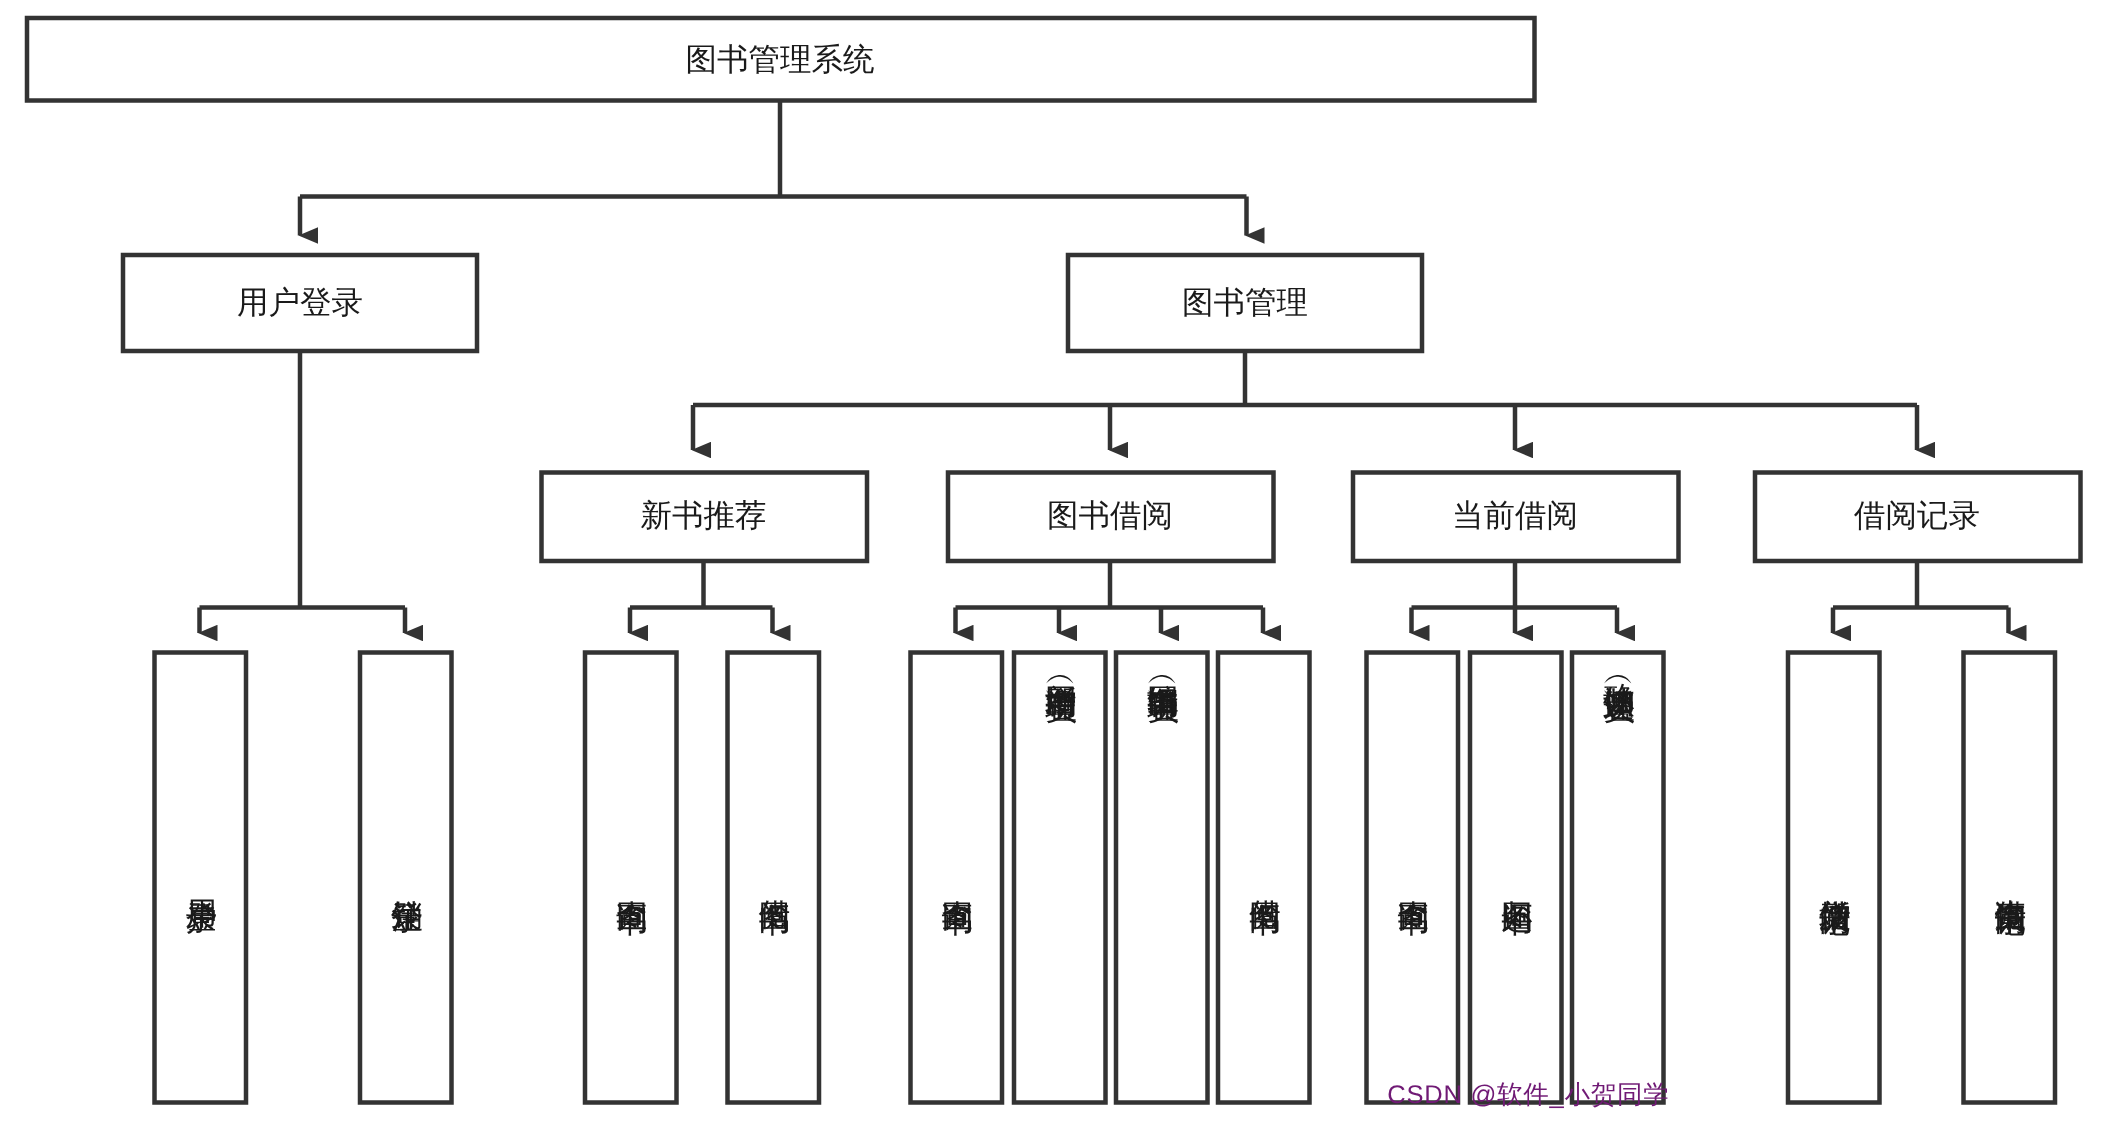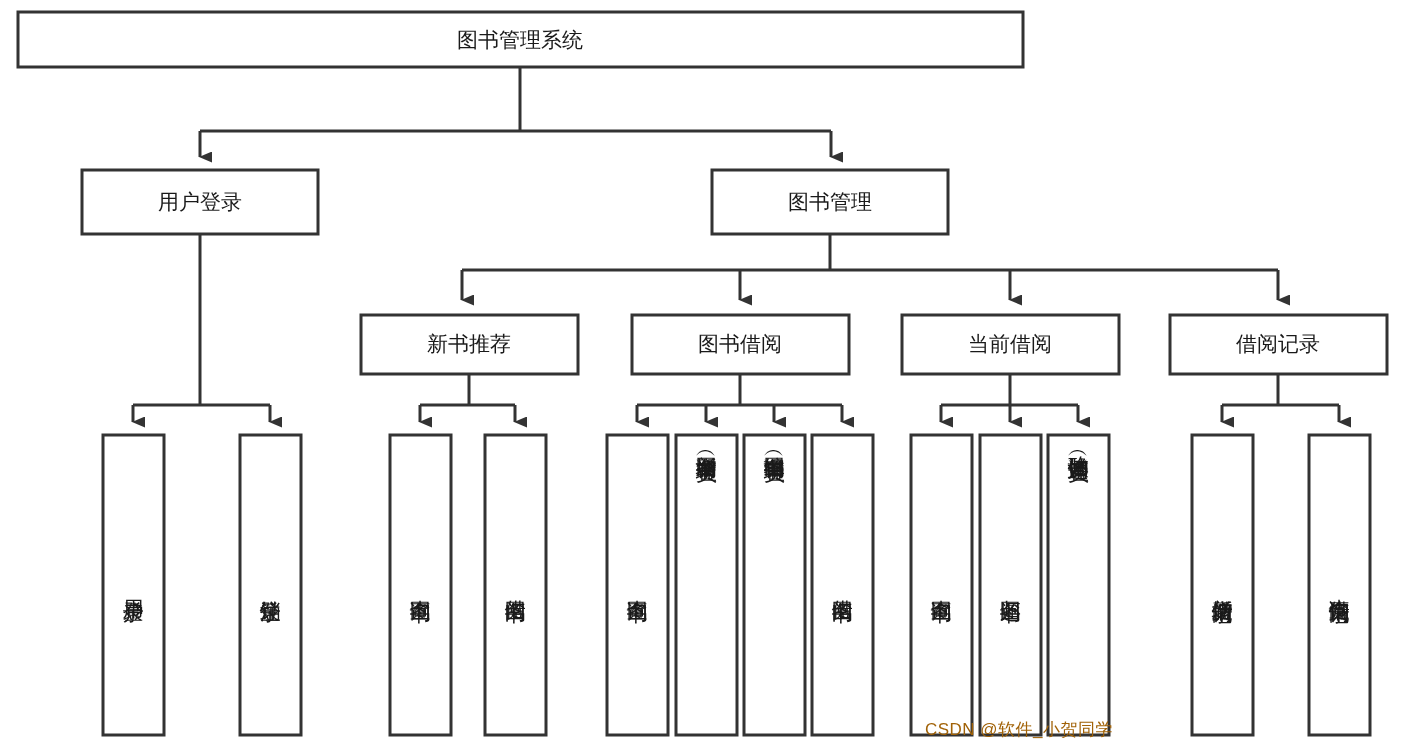--- a/index.html
+++ b/index.html
@@ -69,21 +69,21 @@
     display: flex;
     align-items: center;
     justify-content: center;
   }
   #watermark {
     position: absolute;
     right: 8px;
     bottom: 6px;
     font-family: "Liberation Sans", "DejaVu Sans", sans-serif;
     font-size: 17px;
-    color: #a16207;
+    color: #701a75;
     letter-spacing: 0.5px;
     white-space: nowrap;
   }
 </style>
 </head>
 <body>
 
 <div id="diagram-root">
 
   <svg id="tree-svg" viewBox="0 0 1405 747">

